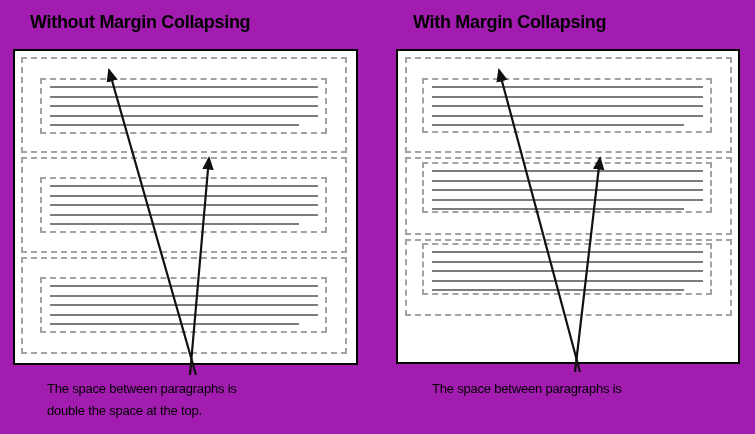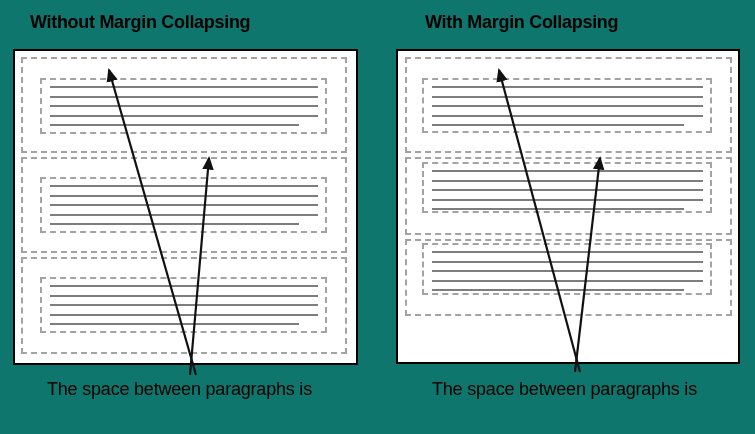--- a/index.html
+++ b/index.html
@@ -1,21 +1,21 @@
 <!DOCTYPE html>
 <html><head>
 <meta charset="utf-8">
 <style>
   html,body{margin:0;padding:0;background:#ffffff;}
-  #page{position:relative;width:755px;height:434px;background:#0f766e;overflow:hidden;
+  #page{position:relative;width:755px;height:434px;background:#a21caf;overflow:hidden;
         font-family:"Liberation Sans","DejaVu Sans",sans-serif;color:#000;text-decoration:underline;}
   .panel-title{position:absolute;top:12px;font-size:18px;font-weight:bold;
                letter-spacing:-0.3px;white-space:nowrap;}
   #title-left{left:30px;}
-  #title-right{left:413px;margin-left:12px;}
+  #title-right{left:413px;}
   .solid-box{position:absolute;top:49px;border:2px solid #000;background:#fff;box-sizing:border-box;}
   #box-left{left:13px;width:345px;height:316px;}
   #box-right{left:396px;width:344px;height:315px;}
   .margin-box{position:absolute;border:2px dashed #a3a3a3;box-sizing:border-box;}
   .para{position:absolute;border:2px dashed #a3a3a3;box-sizing:border-box;}
   .line{height:2px;background:#7d7d7d;margin:7.5px 7px 0 8px;}
   .line.first{margin-top:6px;}
   .line.short{width:88%;}
   
   #box-left .margin-box{left:6px;width:326px;}
@@ -28,21 +28,21 @@
   #l-mb3 .para{top:18px;}
   
   #box-right .margin-box{left:7px;width:327px;}
   #r-mb1{top:6px;height:96px;}
   #r-mb2{top:106px;height:78px;}
   #r-mb3{top:188px;height:77px;}
   #box-right .para{left:15px;width:290px;}
   #r-mb1 .para{top:19px;height:55px;}
   #r-mb2 .para{top:3px;height:51px;}
   #r-mb3 .para{top:2px;height:52px;}
-  .caption{position:absolute;top:378px;font-size:18px;line-height:22px;
+  .caption{position:absolute;top:378px;font-size:13px;line-height:22px;
            letter-spacing:-0.2px;white-space:nowrap;}
   #caption-left{left:47px;}
   #caption-right{left:432px;}
   #arrow-layer{position:absolute;left:0;top:0;width:755px;height:434px;pointer-events:none;}
 </style>
 </head>
 <body>
 
 <div id="page">
 
@@ -116,18 +116,19 @@
       </marker>
     </defs>
     <line x1="196" y1="375" x2="109" y2="70" stroke="#111111" stroke-width="2.2" marker-end="url(#ah)"></line>
     <line x1="190" y1="375" x2="209" y2="158" stroke="#111111" stroke-width="2.2" marker-end="url(#ah)"></line>
     <line x1="580" y1="372" x2="499" y2="70" stroke="#111111" stroke-width="2.2" marker-end="url(#ah)"></line>
     <line x1="575" y1="372" x2="600" y2="158" stroke="#111111" stroke-width="2.2" marker-end="url(#ah)"></line>
   </svg>
 
   <div class="caption" id="caption-left">
     <div>The space between paragraphs is</div>
+    <div>double the space at the top.</div>
   </div>
   <div class="caption" id="caption-right">
     <div>The space between paragraphs is</div>
   </div>
 
 </div>
 
 </body></html>

